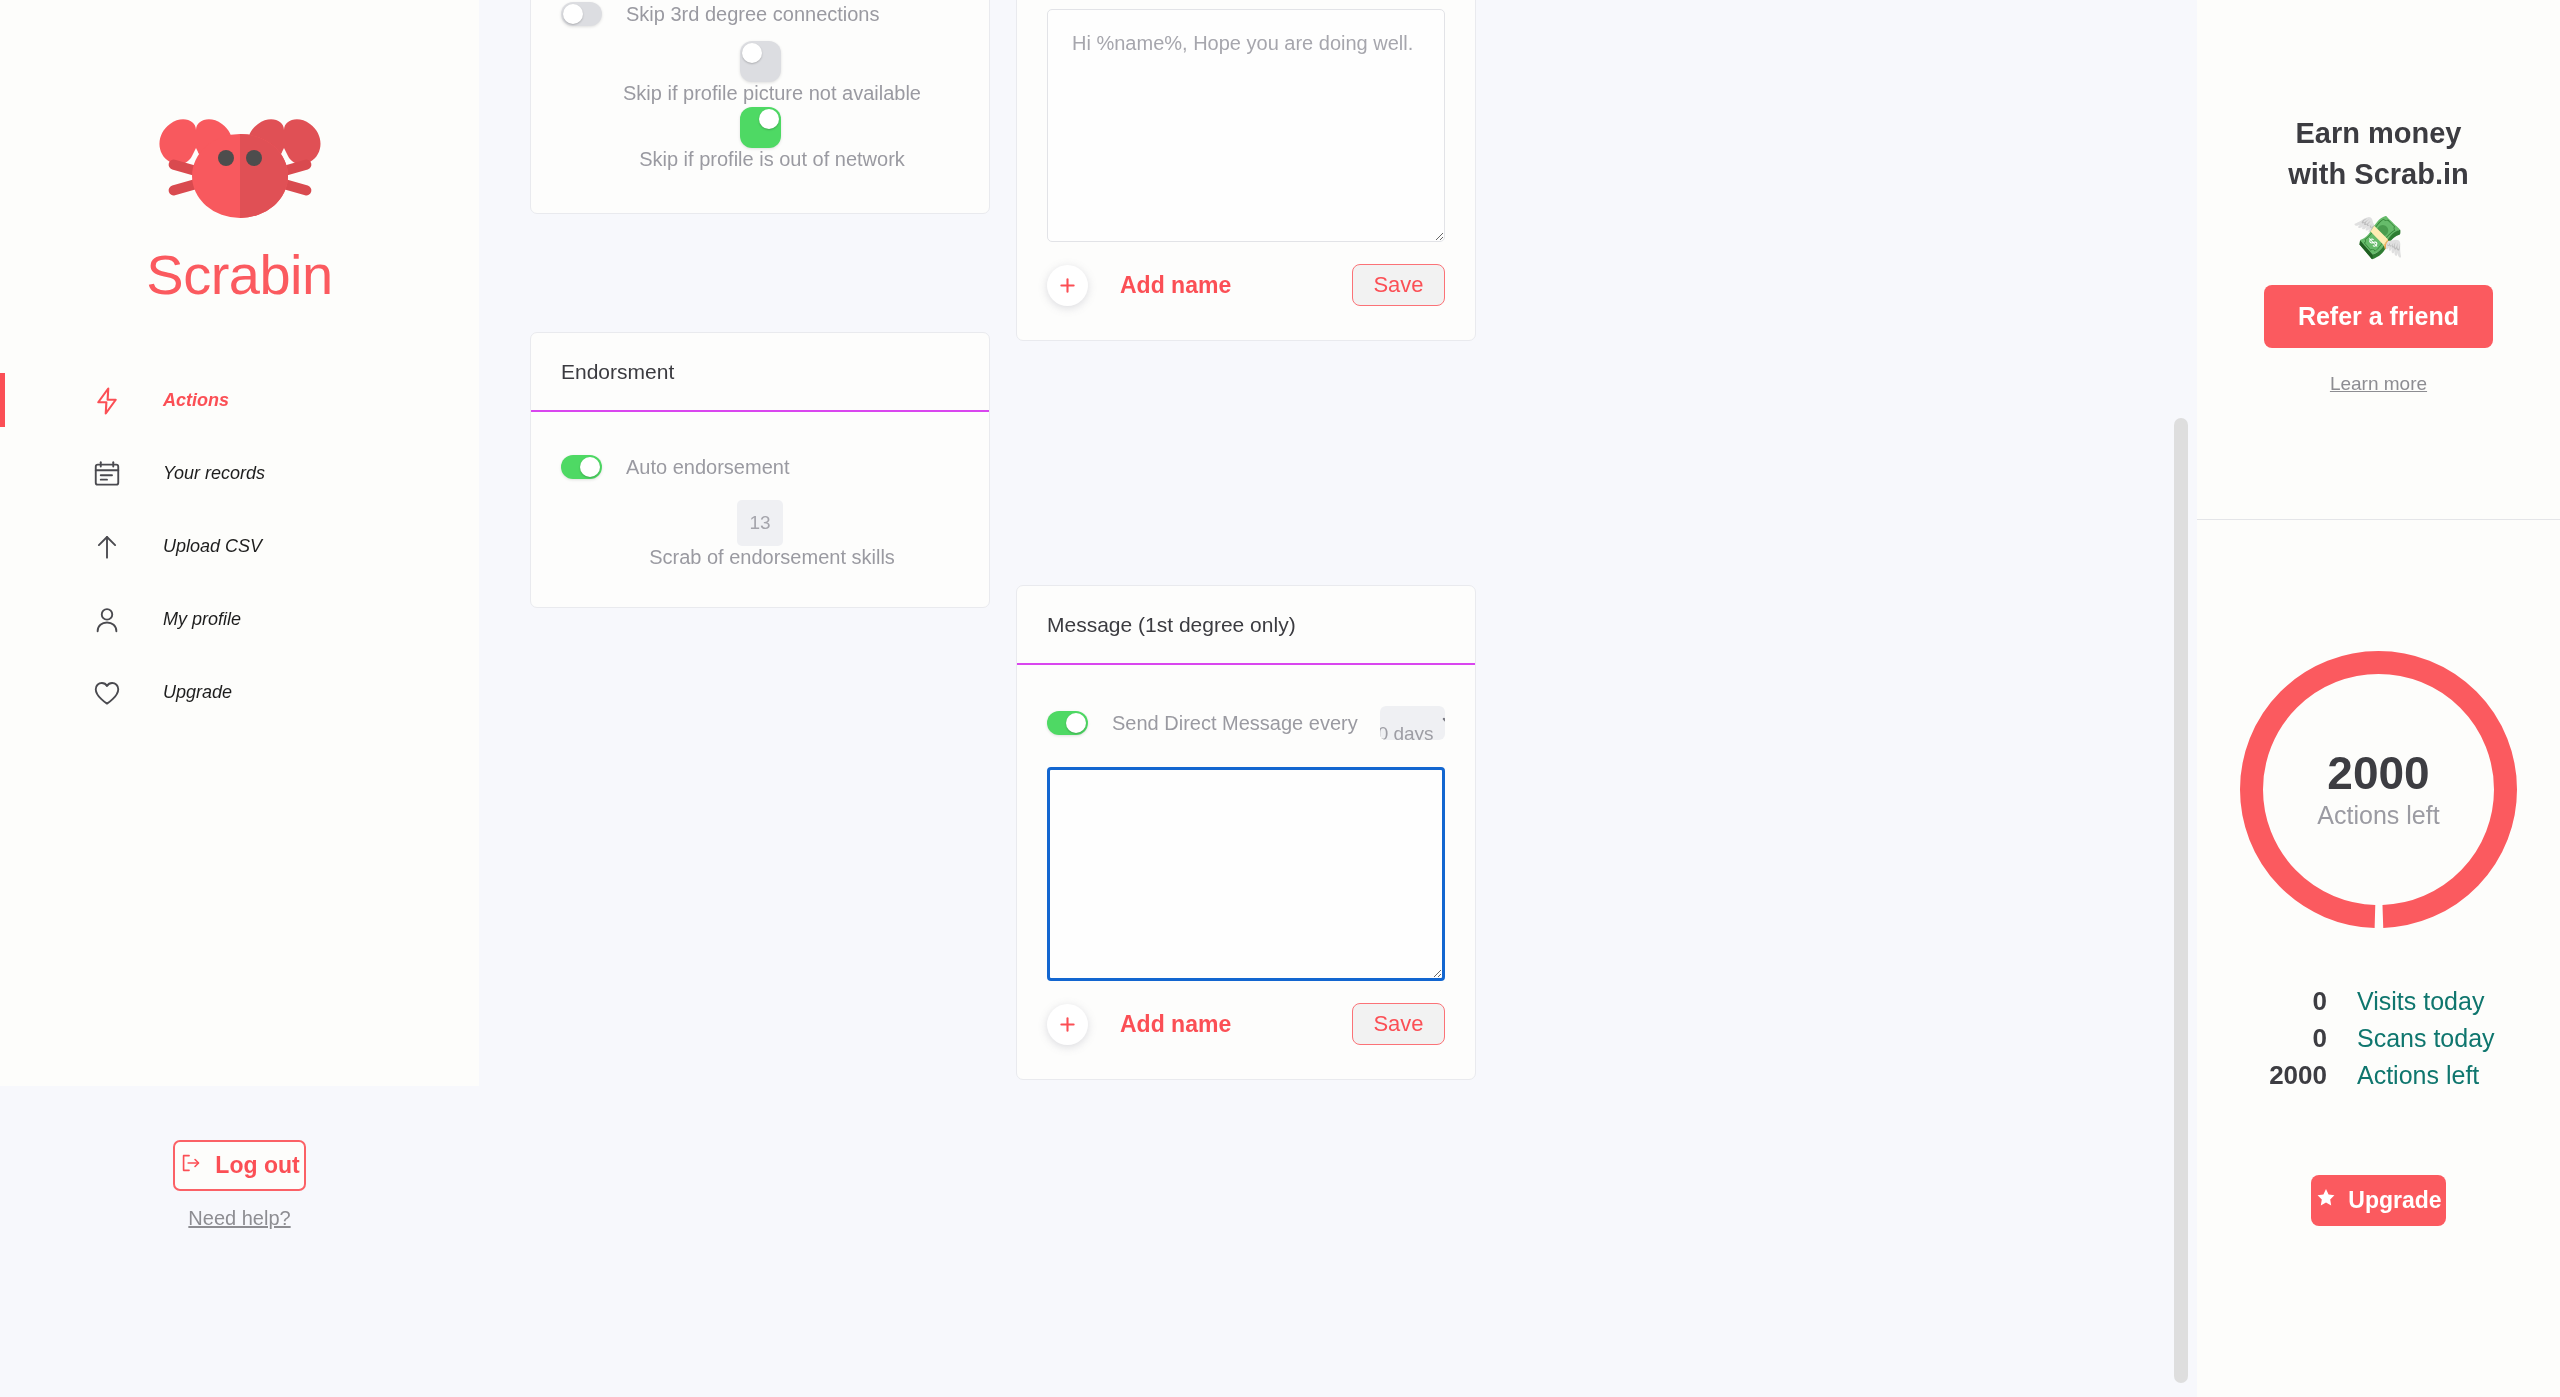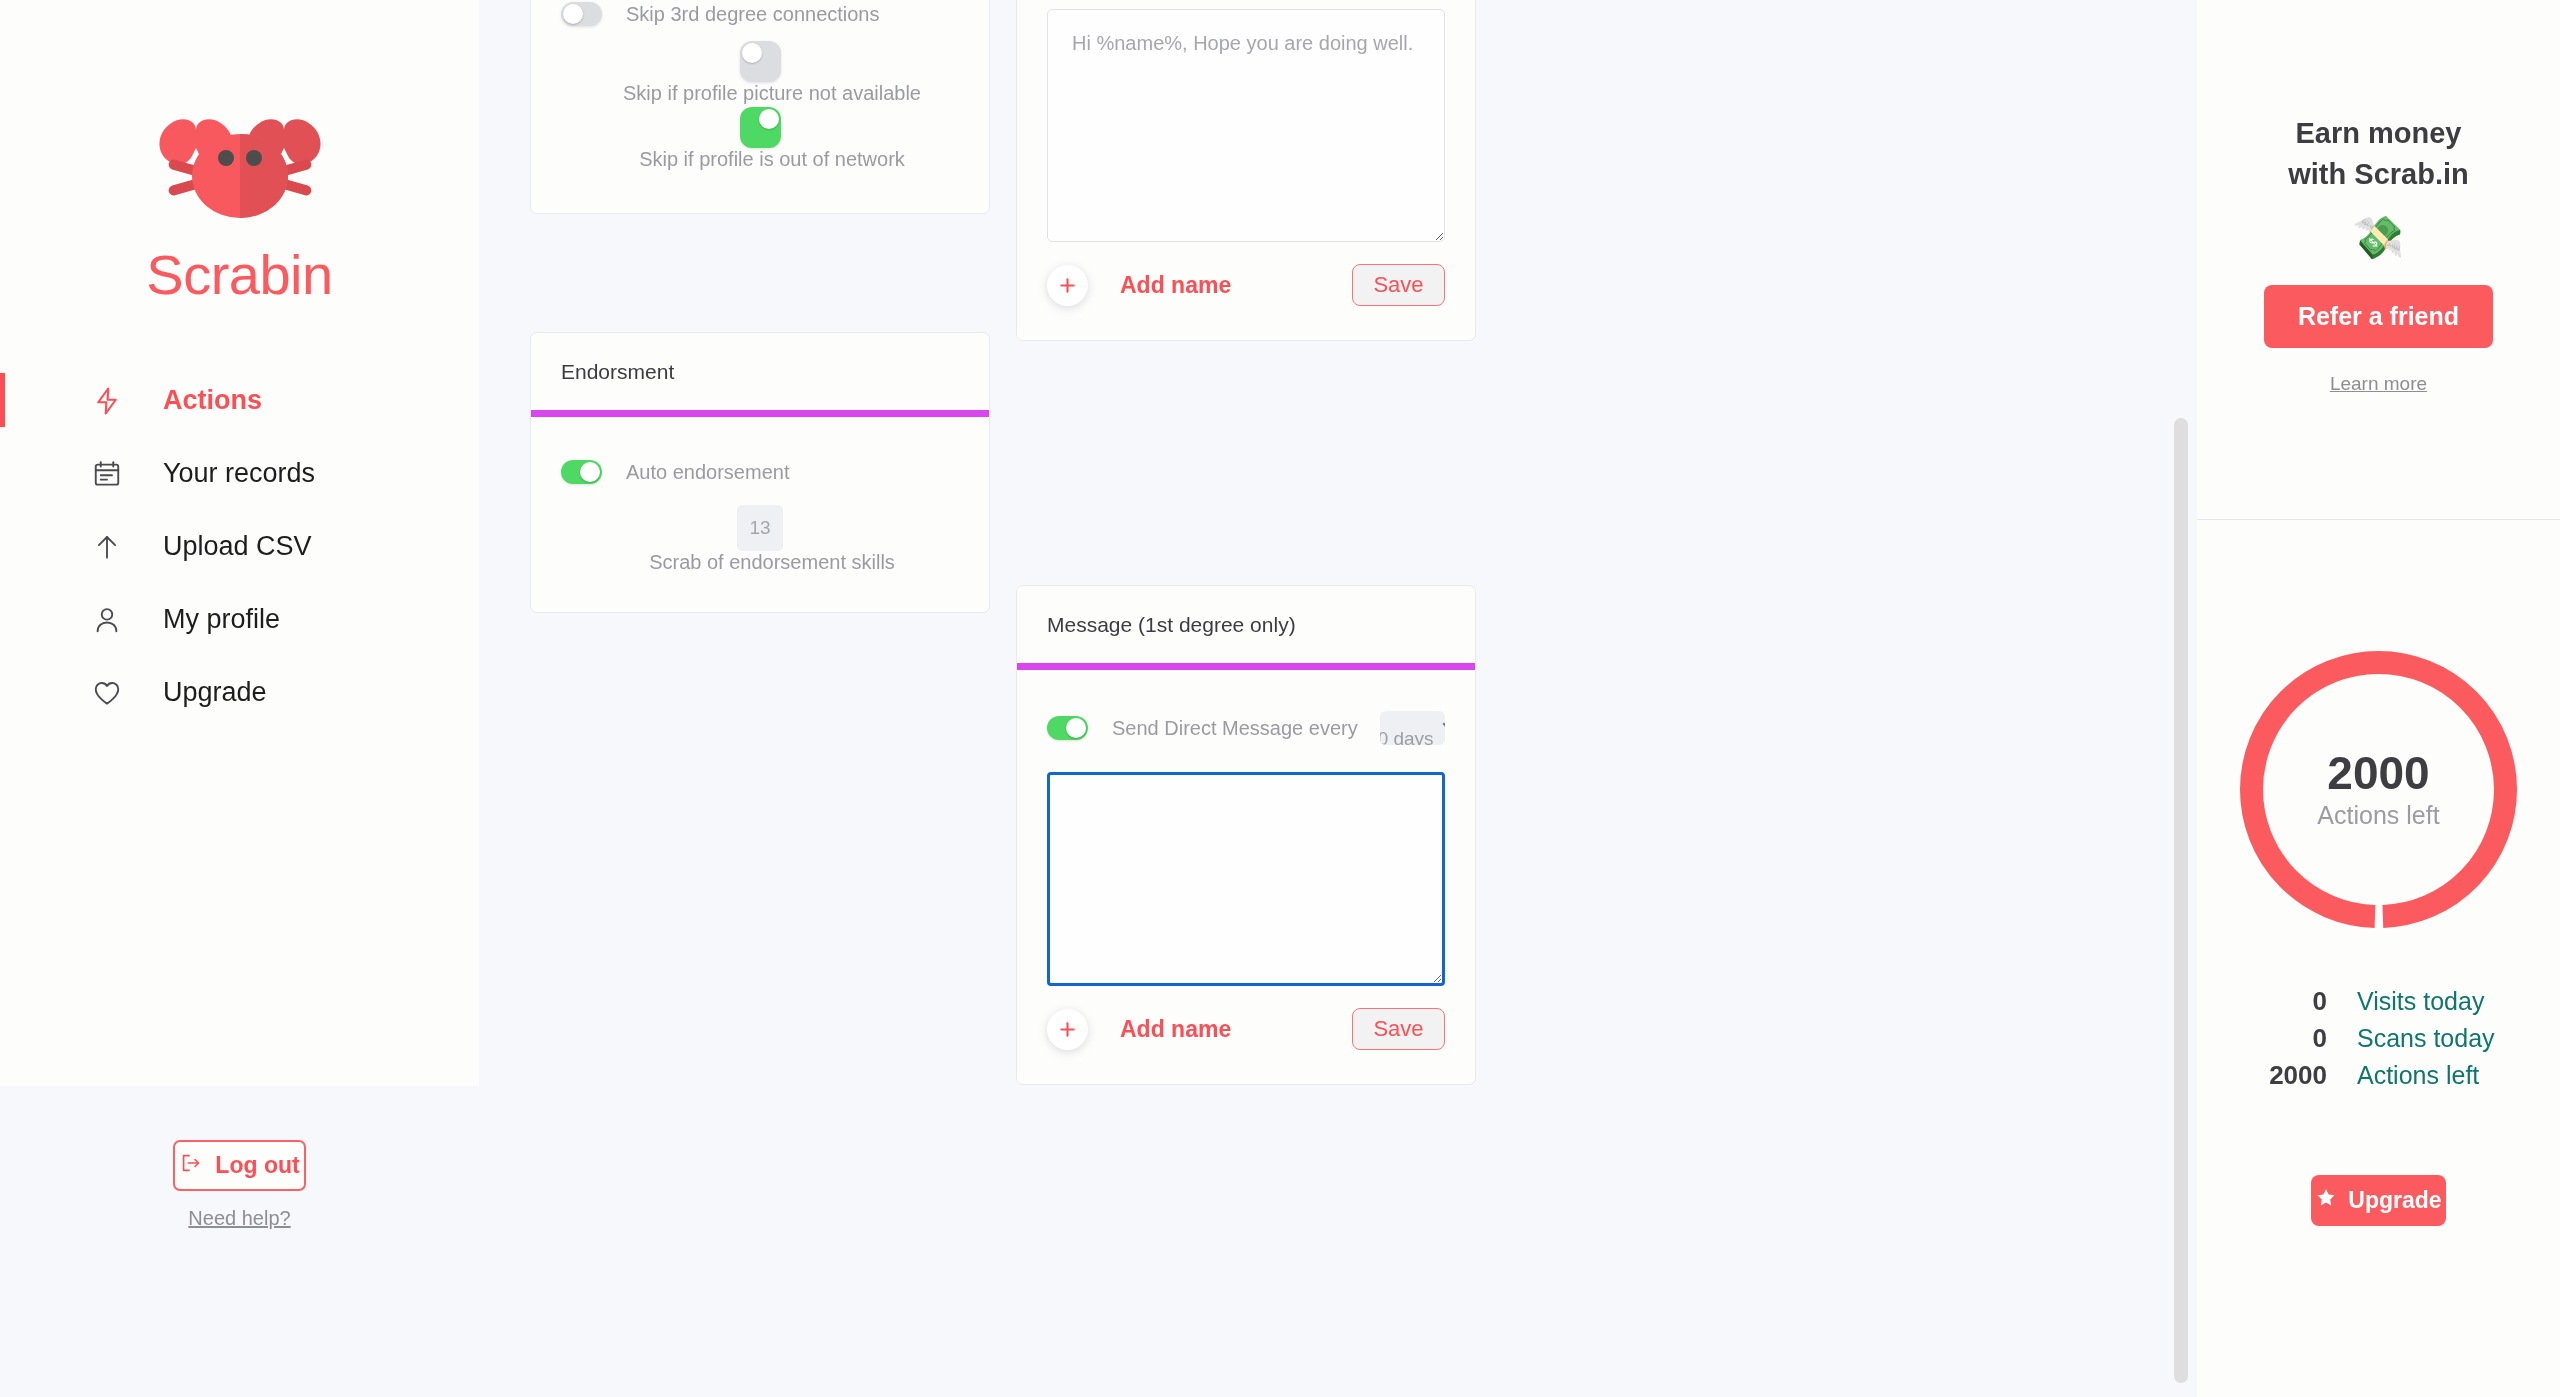--- a/index.html
+++ b/index.html
@@ -38,24 +38,25 @@
     padding-left: 88px;
     cursor: pointer;
   }
   .nav-item .nav-ico {
     width: 38px; height: 38px;
     display: flex; align-items: center; justify-content: center;
     flex: 0 0 38px;
   }
   .nav-item .nav-label {
     margin-left: 37px;
-    font-size: 27px;
+    font-size: 18px;
     color: #1d1d1d;
     font-weight: 400;
     white-space: nowrap;
+    font-style: italic;
   }
   .nav-item.active .nav-label { color: #fb4f55; font-weight: 700; }
   .nav-item.active::before {
     content: "";
     position: absolute; left: 0; top: 4px;
     width: 5px; height: 54px;
     background: #fb4f55;
   }
   .nav-spacer { height: 10px; }
 
@@ -94,21 +95,21 @@
   .col-left  { position: absolute; left: 51px;  top: 0; width: 460px; }
   .col-right { position: absolute; left: 537px; top: 0; width: 460px; }
 
   .card {
     background: #fdfdfc;
     border: 1px solid #e9eaee;
     border-radius: 7px;
   }
   .card-head {
     padding: 27px 30px 26px 30px;
-    border-bottom: 7px solid #d946ef;
+    border-bottom: 2px solid #d946ef;
   }
   .card-title {
     font-size: 21px; color: #3b3b40; font-weight: 400;
   }
   .card-body { padding: 26px 30px 30px 30px; }
 
   .row {
     display: flex; align-items: center;
     min-height: 50px;
     margin-bottom: 2px;

